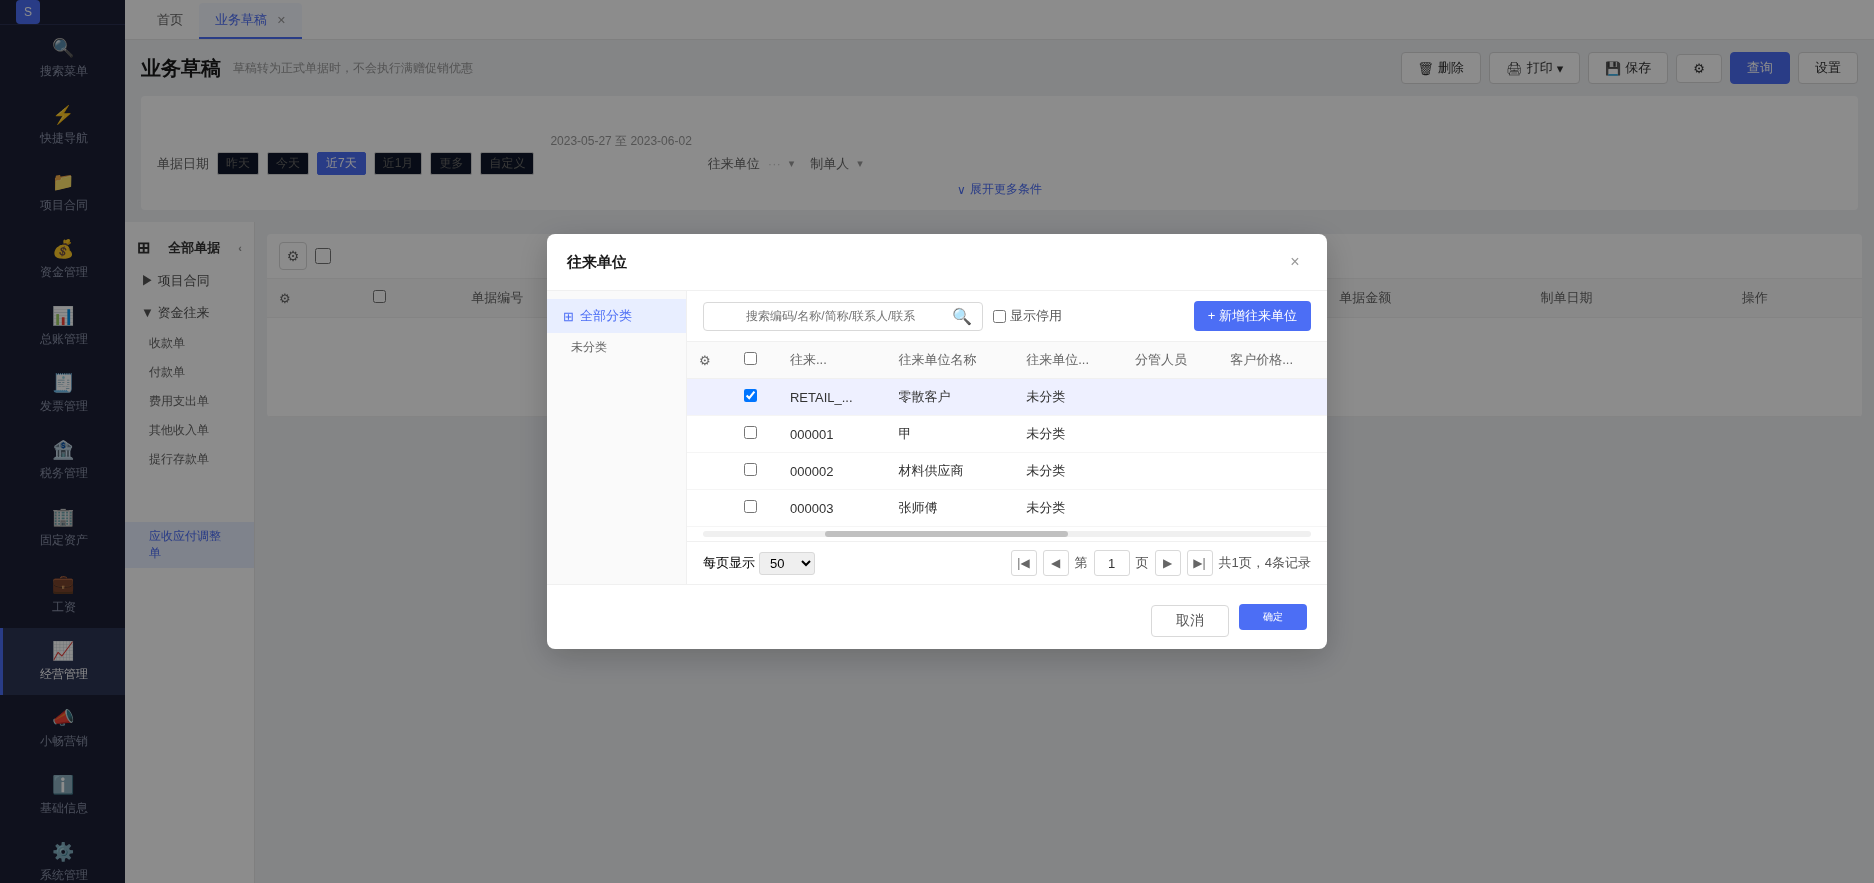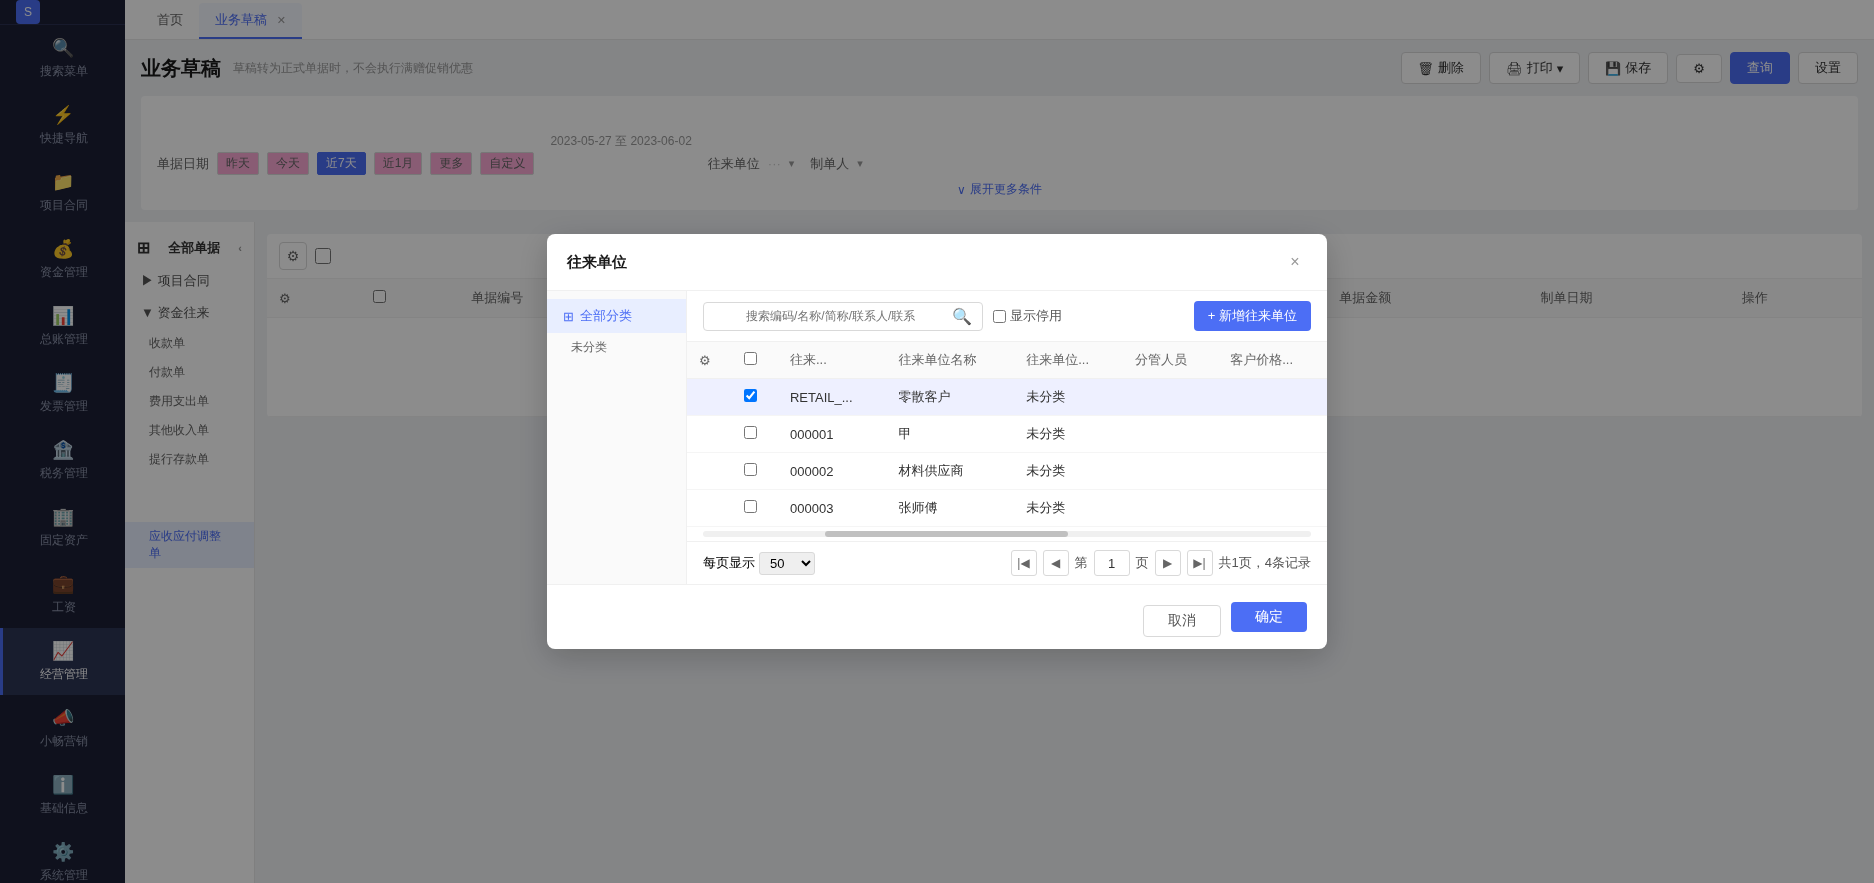--- a/index.html
+++ b/index.html
@@ -147,21 +147,21 @@
       display: flex;
       align-items: center;
       gap: 4px;
       font-size: 12px;
       color: #999;
     }
     .date-btn {
       padding: 2px 8px;
       border-radius: 2px;
       border: 1px solid #d9d9d9;
-      background: #f9a8d4;
+      background: #0f172a;
       font-size: 12px;
       cursor: pointer;
       color: #666;
     }
     .date-btn.active {
       background: #4c6ef5;
       color: #fff;
       border-color: #4c6ef5;
     }
     .expand-more {
@@ -463,21 +463,21 @@
       font-size: 14px;
       cursor: pointer;
       margin-top: 8px;
     }
     .btn-confirm {
       padding: 6px 24px;
       border: none;
       border-radius: 4px;
       background: #4c6ef5;
       color: #fff;
-      font-size: 14px;
+      font-size: 10px;
       cursor: pointer;
     }
     .scrollbar-track {
       height: 6px;
       background: #f0f0f0;
       border-radius: 3px;
       margin: 4px 16px;
     }
     .scrollbar-thumb {
       height: 6px;

